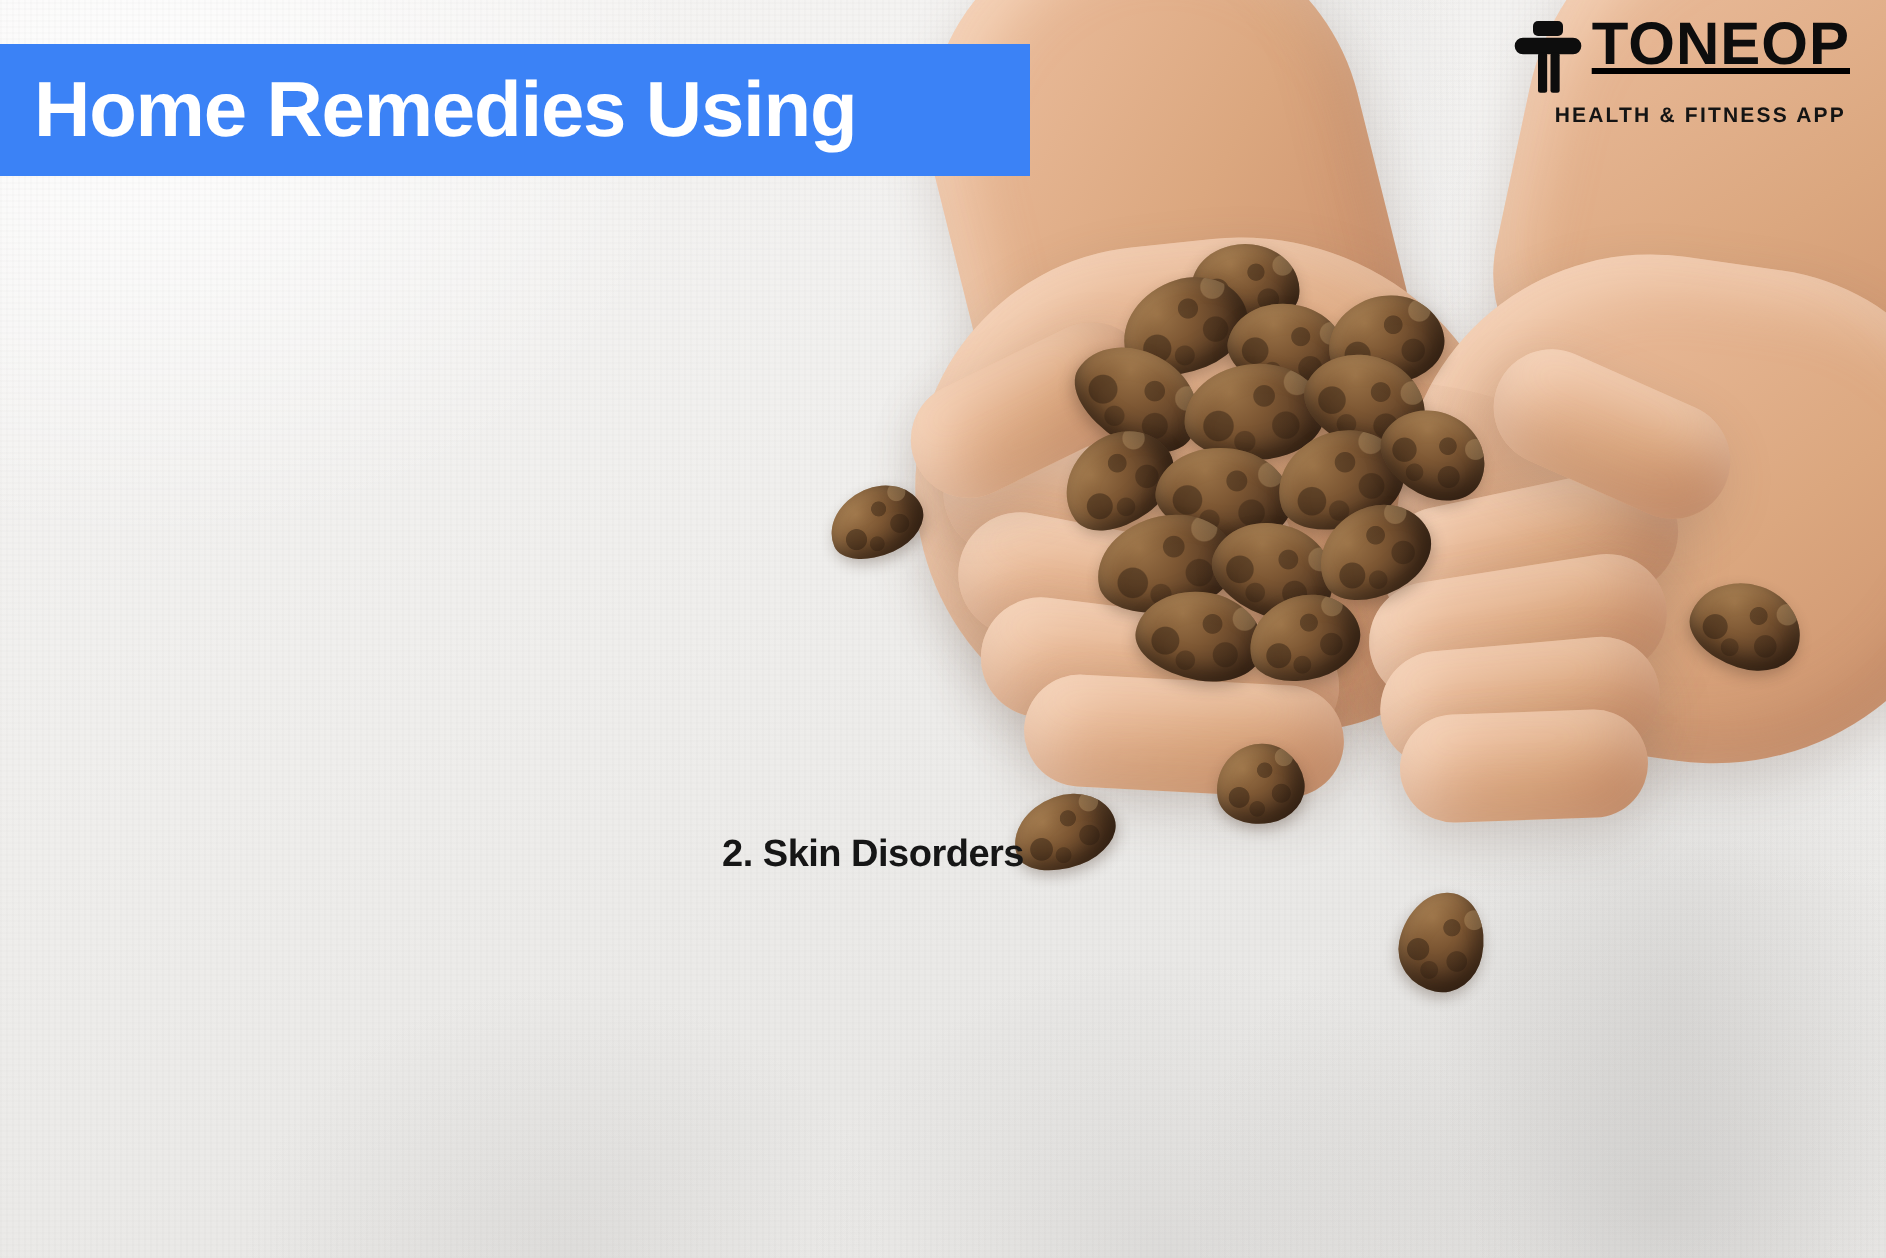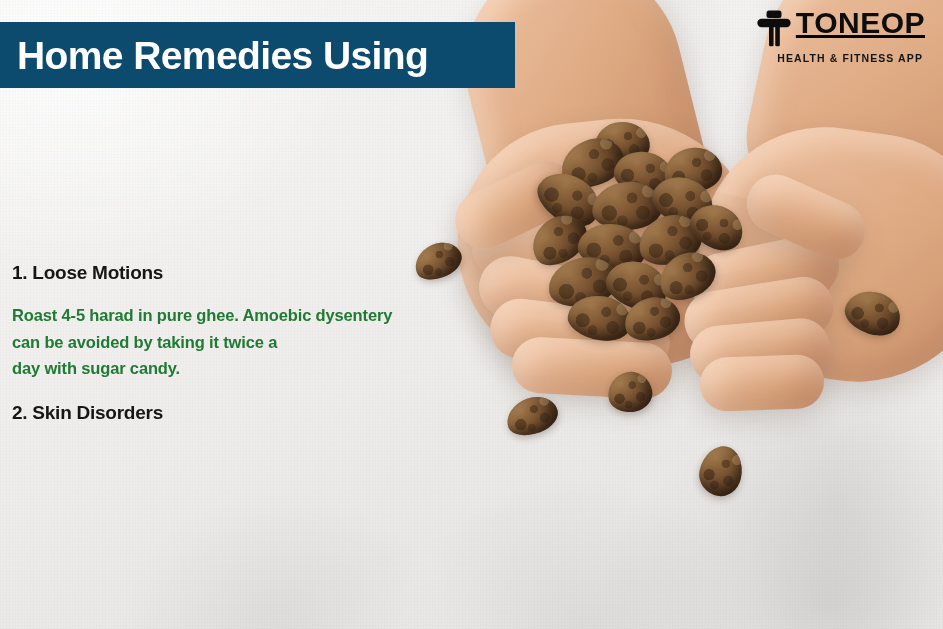--- a/index.html
+++ b/index.html
@@ -141,21 +141,21 @@
   .sc1 { left:414px; top:244px; width:48px; height:34px; transform:rotate(-24deg); }
   .sc2 { left:845px; top:292px; width:56px; height:42px; transform:rotate(18deg); }
   .sc3 { left:608px; top:372px; width:44px; height:40px; transform:rotate(-10deg); }
   .sc4 { left:506px; top:398px; width:52px; height:36px; transform:rotate(-20deg); }
   .sc5 { left:700px; top:446px; width:42px; height:50px; transform:rotate(12deg); }
 
   
   .banner {
     position:absolute; left:0; top:22px;
     width:515px; height:66px;
-    background:#0c4a6e;
+    background:#3b82f6;
     display:flex; align-items:center;
   }
   .banner-title {
     color:#ffffff;
     font-size:39px;
     font-weight:bold;
     letter-spacing:-0.6px;
     padding-left:17px;
     line-height:1;
     white-space:nowrap;
@@ -167,21 +167,21 @@
     font-size:64px;
     font-weight:bold;
     color:#0b0b0b;
     letter-spacing:-1.5px;
     line-height:1.05;
   }
 
   
   .remedy { position:absolute; left:12px; width:500px; }
   .remedy-1 { top:262px; }
-  .remedy-2 { top:402px; }
+  .remedy-2 { top:417px;text-align:right; }
 
   .remedy-heading {
     font-size:19px;
     font-weight:bold;
     color:#161616;
     letter-spacing:-0.25px;
     margin-bottom:17px;
     line-height:1.2;
   }
   .remedy-body {
@@ -267,26 +267,20 @@
     <div class="seed sc3"></div>
     <div class="seed sc4"></div>
     <div class="seed sc5"></div>
   </div>
 
   <div class="banner">
     <div class="banner-title">Home Remedies Using</div>
   </div>
 
 
-  <div class="remedy remedy-1">
-    <div class="remedy-heading">1. Loose Motions</div>
-    <div class="remedy-body">Roast 4-5 harad in pure ghee. Amoebic dysentery
-can be avoided by taking it twice a
-day with sugar candy.</div>
-  </div>
 
   <div class="remedy remedy-2">
     <div class="remedy-heading">2. Skin Disorders</div>
   </div>
 
   <div class="logo">
     <div class="logo-row">
       <svg class="logo-mark" viewBox="0 0 48 48">
         <rect x="15" y="3" width="18" height="9" rx="3" fill="#0d0d0d"></rect>
         <rect x="4" y="13" width="40" height="10" rx="5" fill="#0d0d0d"></rect>

